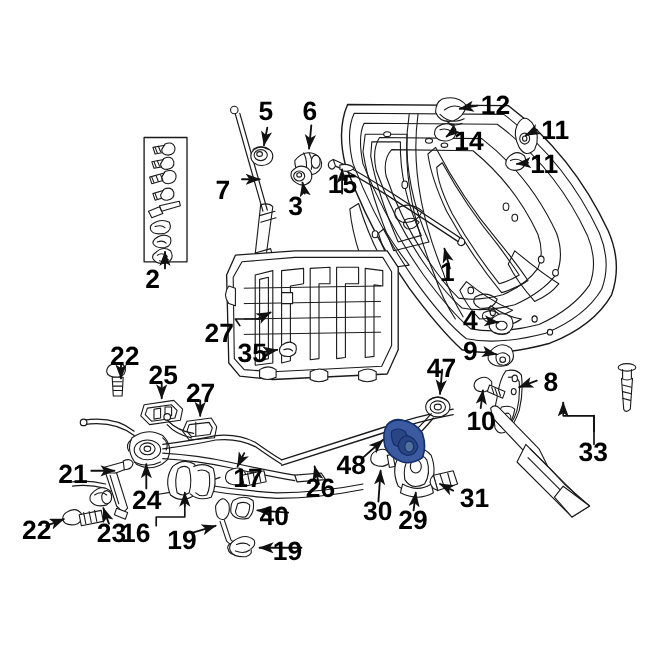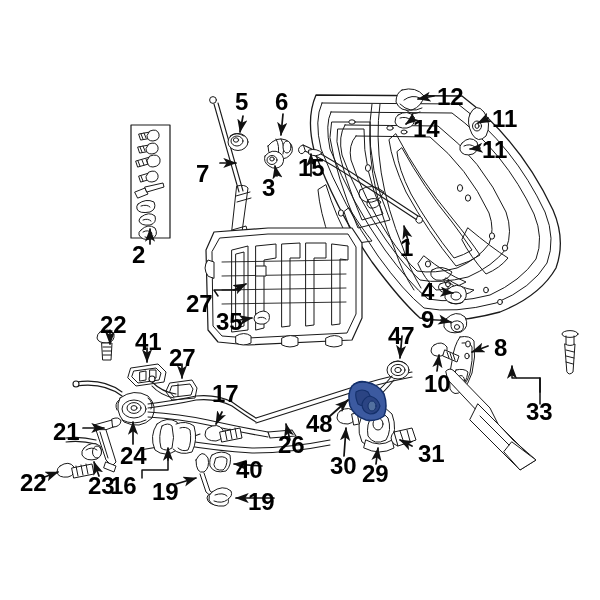--- a/index.html
+++ b/index.html
@@ -453,30 +453,30 @@
   <div class="lbl l24" style="left:196px;top:162px">7</div>
   <div class="lbl l24" style="left:494px;top:336px">8</div>
   <div class="lbl l24" style="left:421px;top:308px">9</div>
   <div class="lbl l24" style="left:424px;top:372px">10</div>
   <div class="lbl l24" style="left:492px;top:107px">11</div>
   <div class="lbl l24" style="left:482px;top:138px">11</div>
   <div class="lbl l24" style="left:437px;top:85px">12</div>
   <div class="lbl l24" style="left:413px;top:117px">14</div>
   <div class="lbl l24" style="left:298px;top:156px">15</div>
   <div class="lbl l24" style="left:110px;top:474px">16</div>
-  <div class="lbl l24" style="left:212px;top:382px">17</div>
+  <div class="lbl l24" style="left:212px;top:424px">17</div>
   <div class="lbl l24" style="left:152px;top:480px">19</div>
   <div class="lbl l24" style="left:248px;top:490px">19</div>
   <div class="lbl l24" style="left:236px;top:458px">40</div>
   <div class="lbl l24" style="left:53px;top:420px">21</div>
   <div class="lbl l24" style="left:100px;top:313px">22</div>
   <div class="lbl l24" style="left:20px;top:471px">22</div>
   <div class="lbl l24" style="left:88px;top:474px">23</div>
   <div class="lbl l24" style="left:120px;top:444px">24</div>
-  <div class="lbl l24" style="left:135px;top:330px">41</div>
+  <div class="lbl l24" style="left:135px;top:330px">25</div>
   <div class="lbl l24" style="left:278px;top:433px">26</div>
   <div class="lbl l24" style="left:169px;top:346px">27</div>
   <div class="lbl l24" style="left:388px;top:324px">47</div>
   <div class="lbl l24" style="left:362px;top:462px">29</div>
   <div class="lbl l24" style="left:330px;top:454px">30</div>
   <div class="lbl l24" style="left:418px;top:442px">31</div>
   <div class="lbl l24" style="left:306px;top:412px">48</div>
   <div class="lbl l24" style="left:526px;top:400px">33</div>
   <div class="lbl l24" style="left:186px;top:292px">27</div>
   <div class="lbl l24" style="left:216px;top:310px">35</div>

